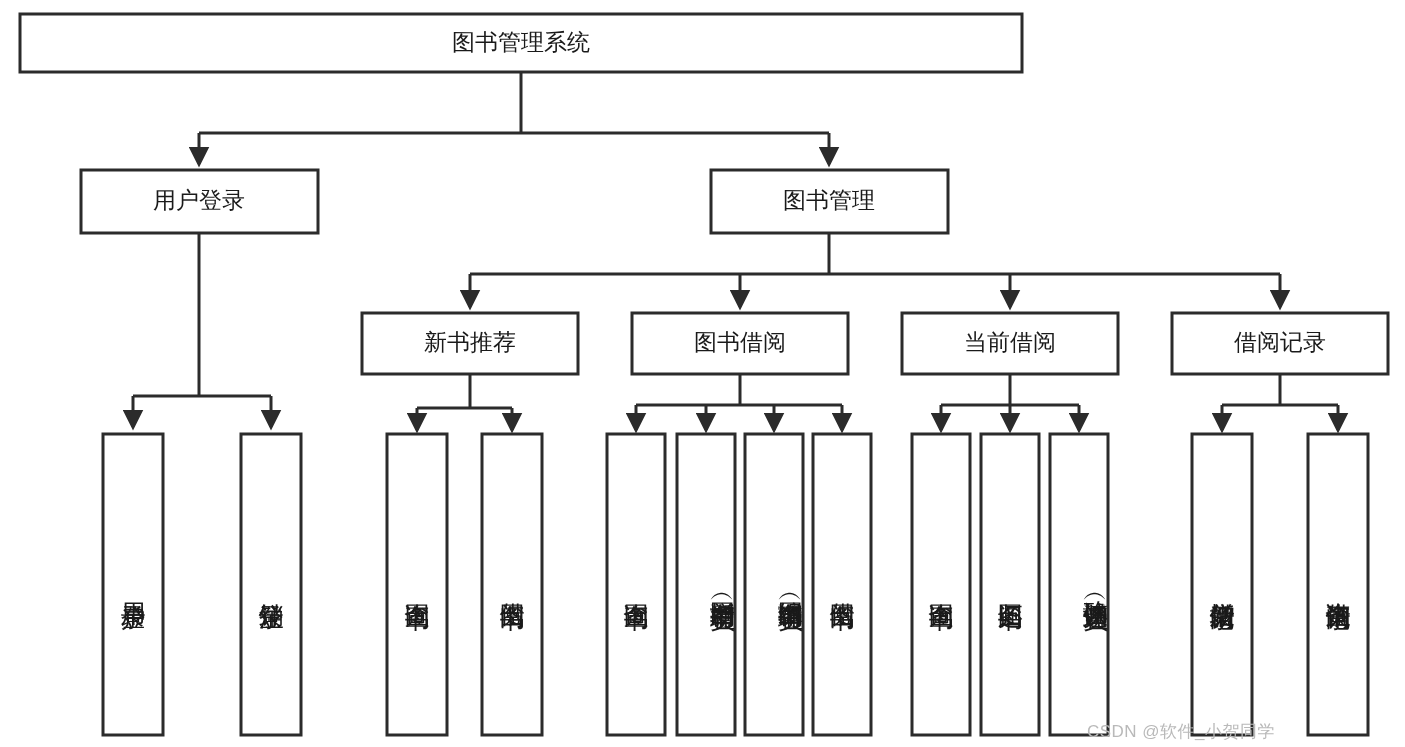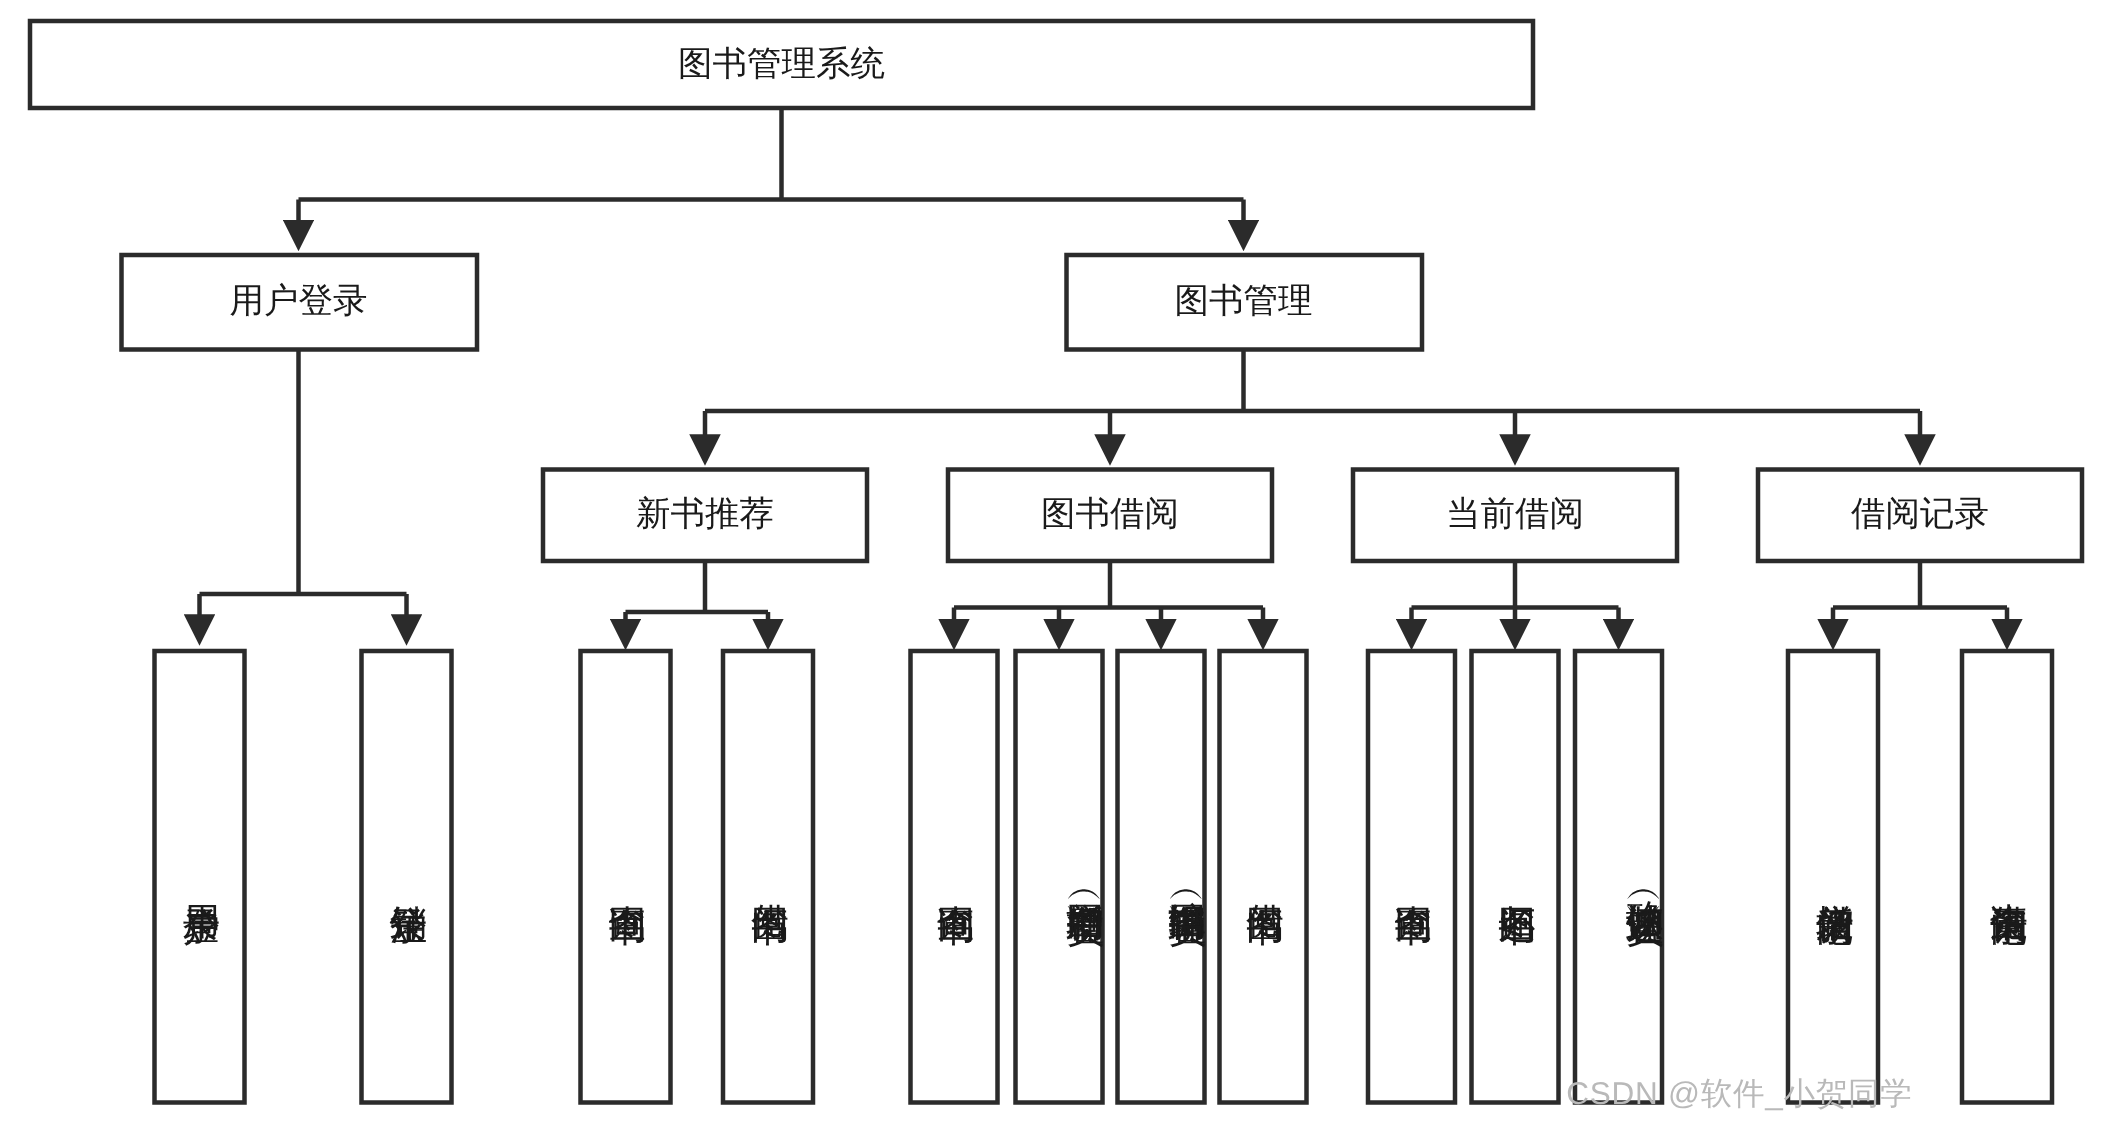--- a/index.html
+++ b/index.html
@@ -62,21 +62,21 @@
     pointer-events: none;
   }
   .vlabel.centered {
     align-items: center;
   }
   .watermark {
     position: absolute;
     right: 8px;
     bottom: 4px;
     font-family: "Liberation Sans", "DejaVu Sans", sans-serif;
-    font-size: 21px;
+    font-size: 17px;
     color: #b9b9b9;
     letter-spacing: 0.5px;
     white-space: nowrap;
   }
 </style>
 </head>
 <body>
 
 <div id="diagram-root">
 

